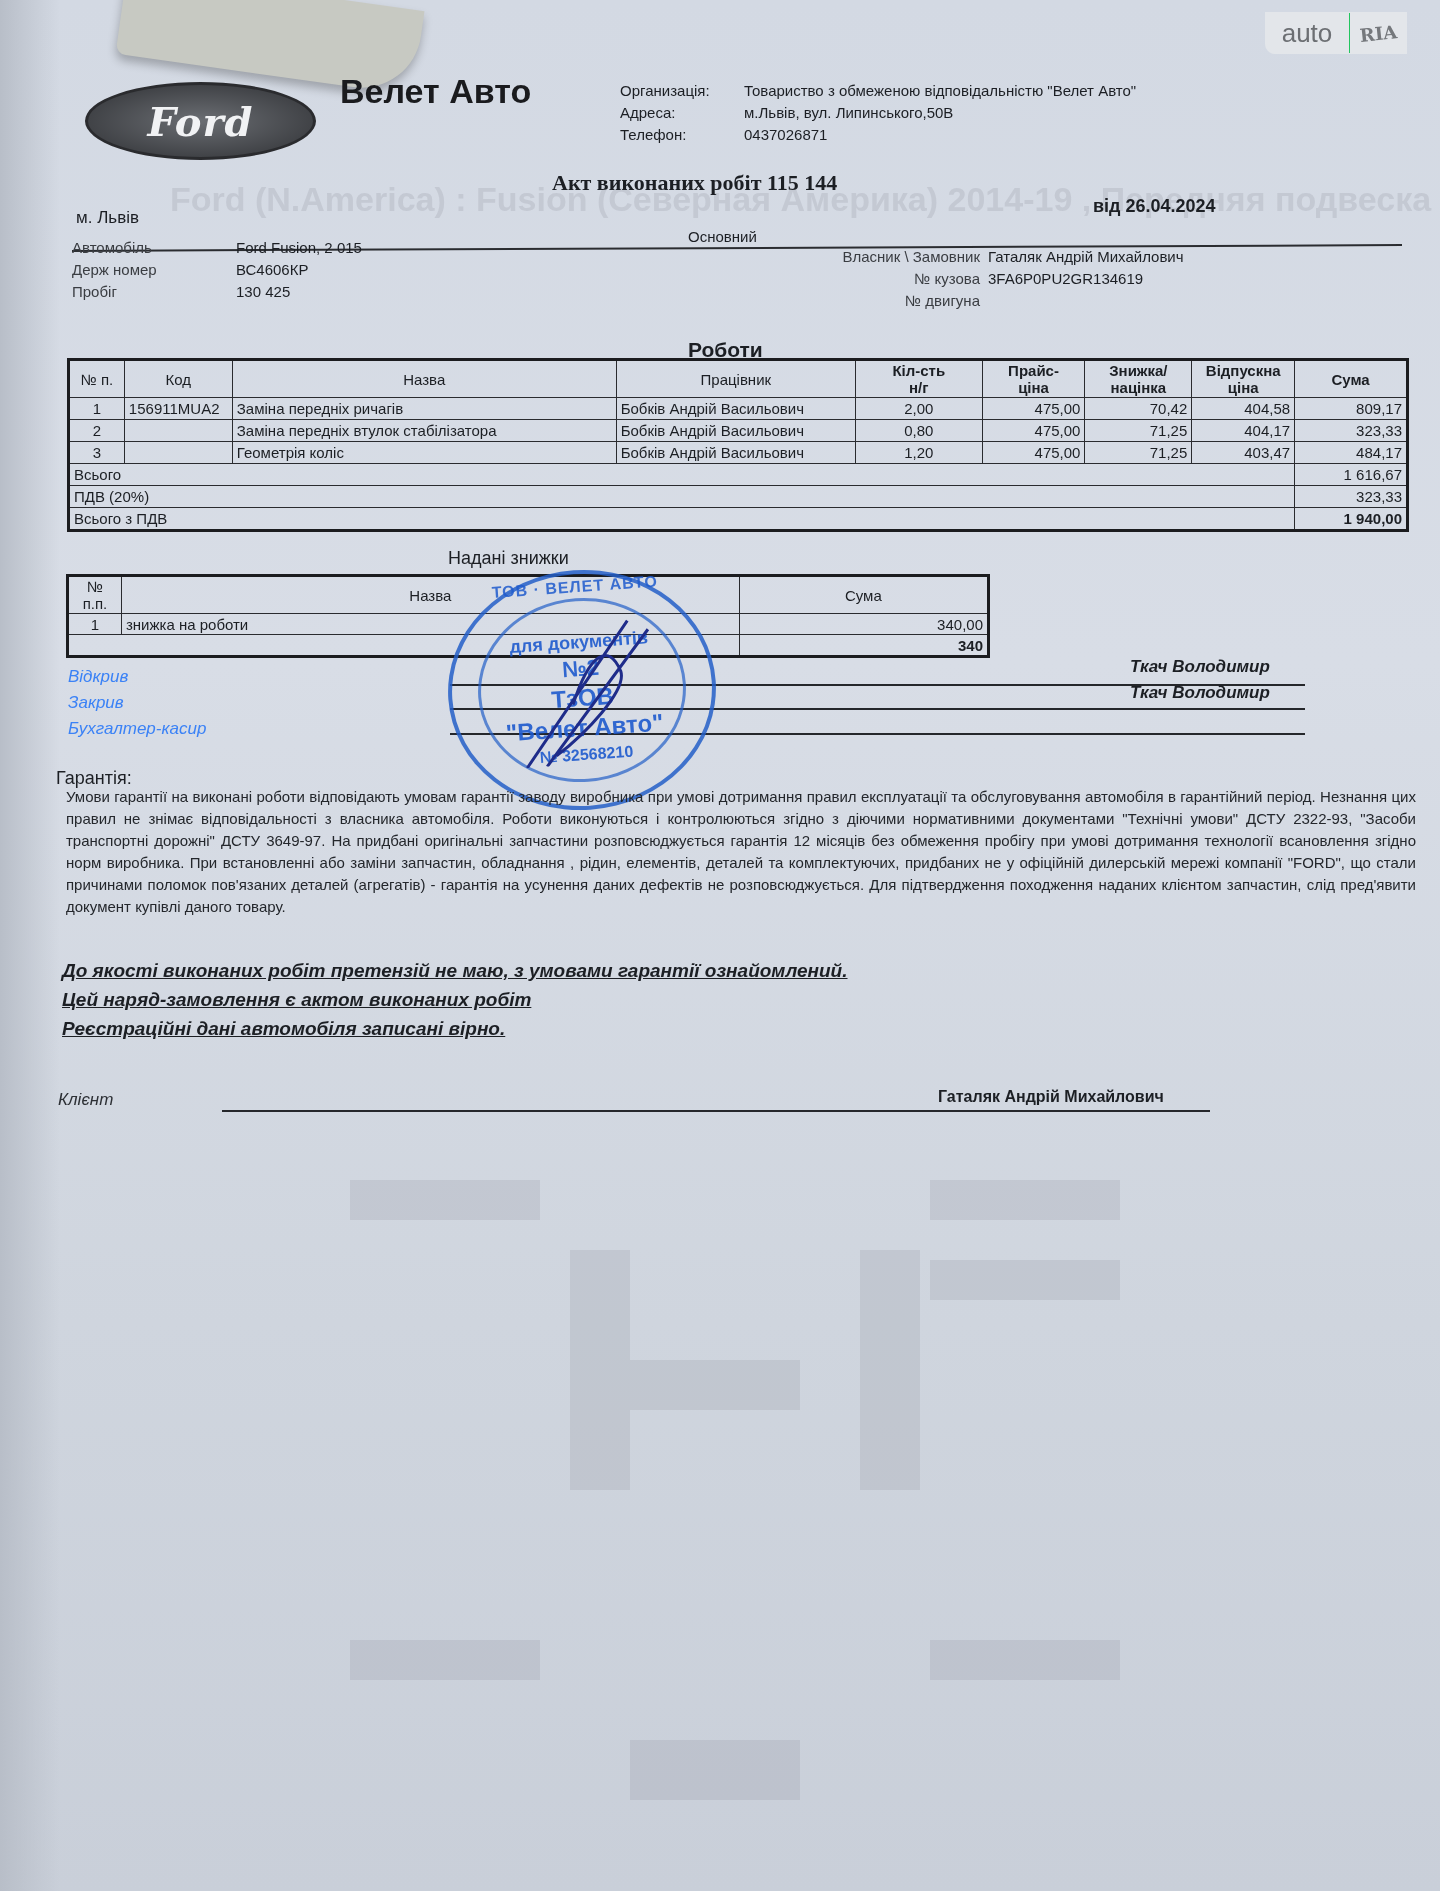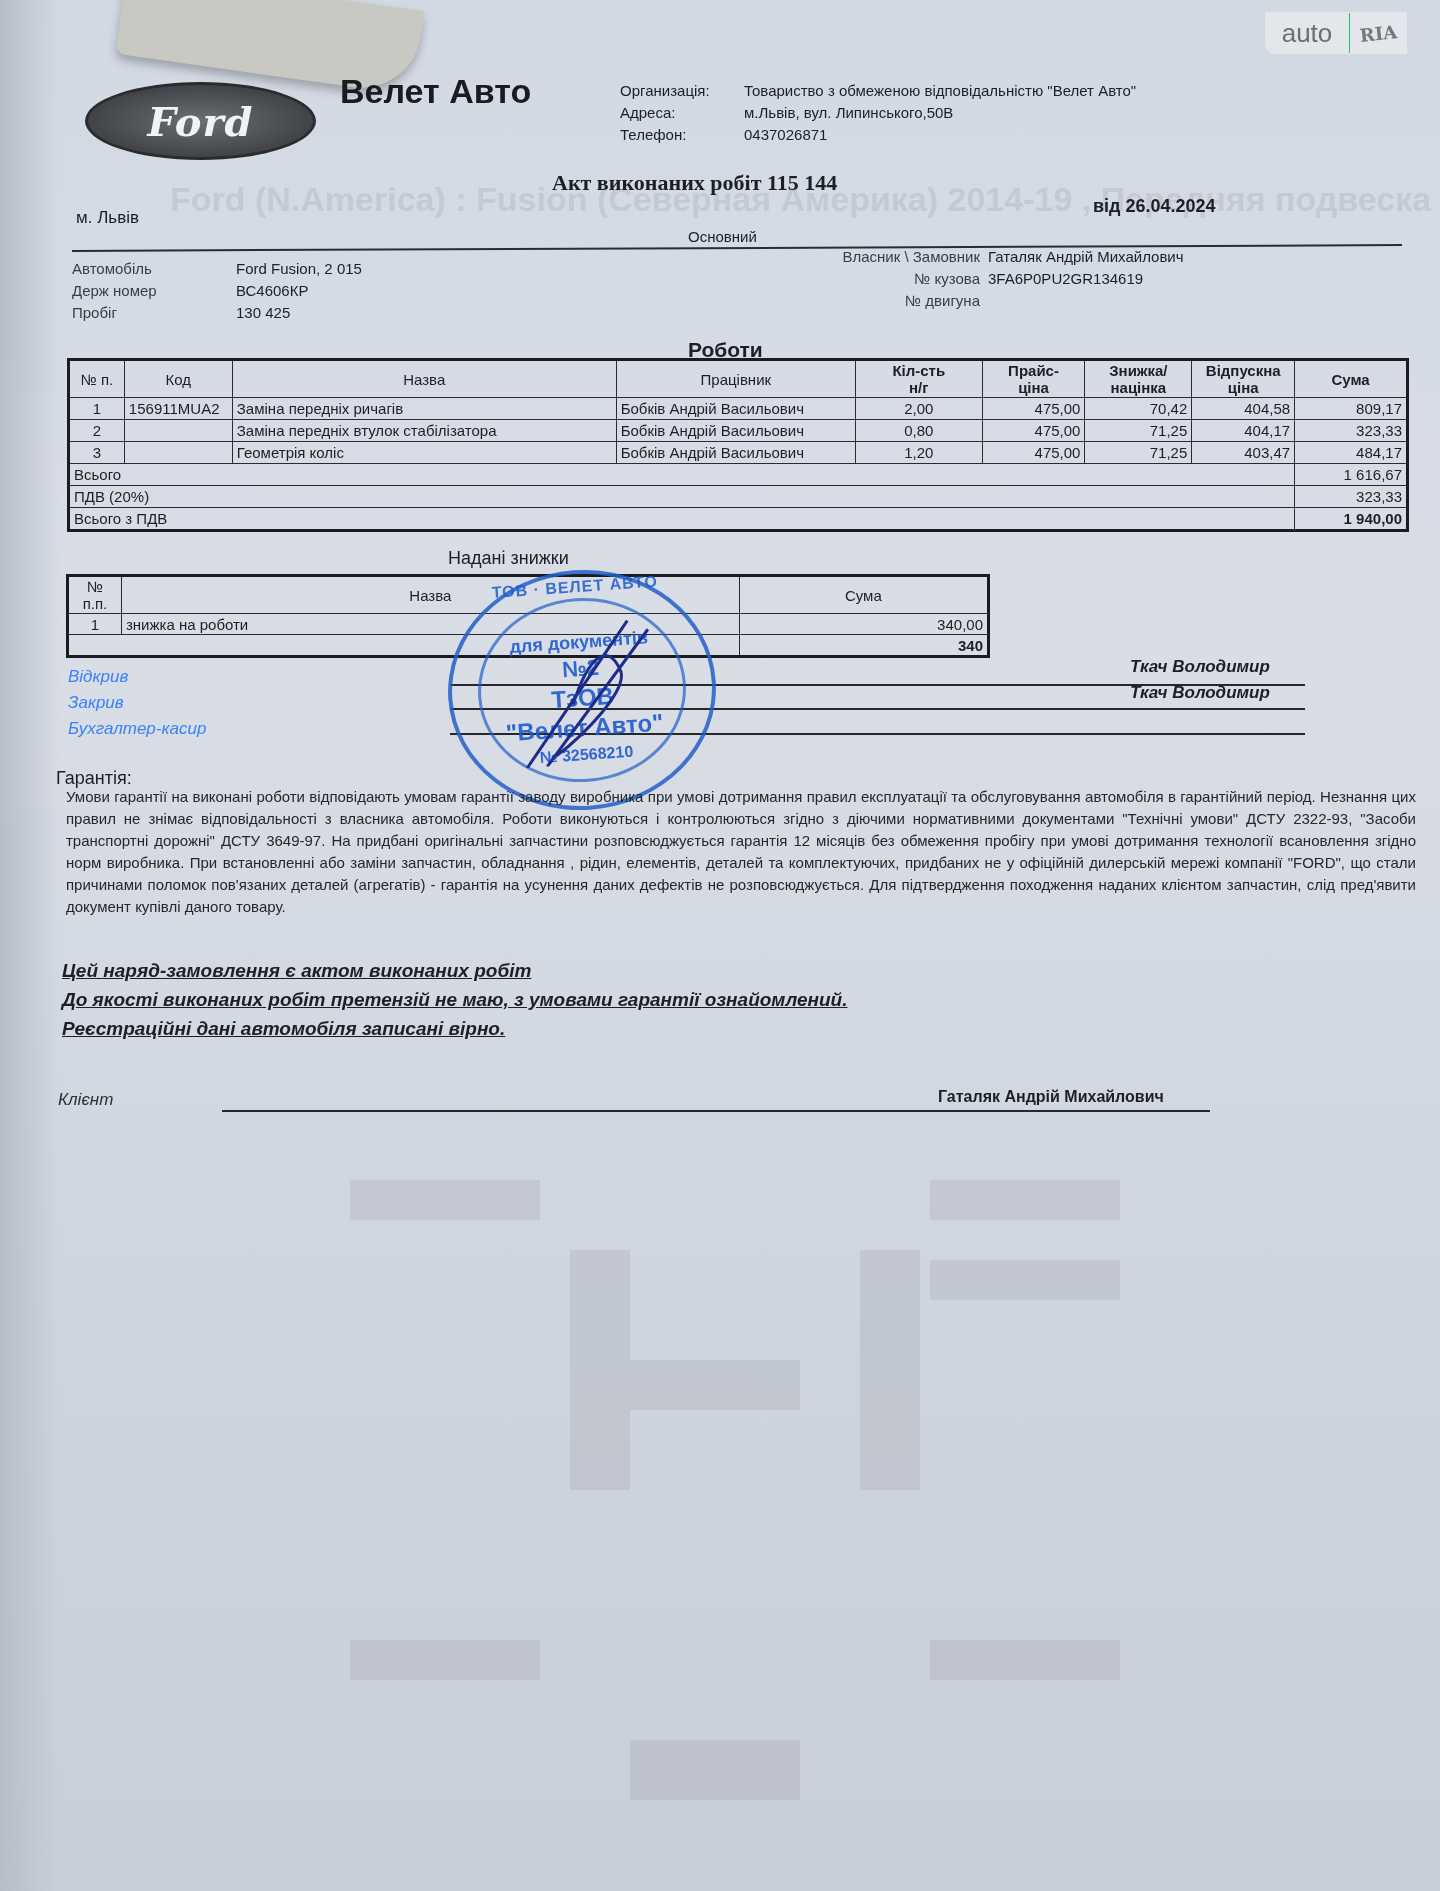--- a/index.html
+++ b/index.html
@@ -34,21 +34,21 @@
     font-weight: bold; color: #75787c; font-size: 18px; transform: rotate(-6deg); }
 
   .title { left: 552px; top: 170px; font-size: 22px; font-weight: bold; font-family: Liberation Serif, serif; }
   .city { left: 76px; top: 208px; font-size: 17px; }
   .date { left: 1093px; top: 196px; font-size: 18px; font-weight: bold; text-align: right; }
   .subtype { left: 688px; top: 228px; font-size: 15px; }
   .hr1 { left: 72px; top: 247px; width: 1330px; height: 2px; background: #2a2c30; transform: rotate(-0.25deg); }
 
   .kv { font-size: 15px; line-height: 22px; }
   .kv .lbl { color: #3a3d42; }
-  .car-block { left: 72px; top: 258px; display: grid; grid-template-columns: 164px auto; }
+  .car-block { left: 72px; top: 237px; display: grid; grid-template-columns: 164px auto; }
   .owner-block { left: 820px; top: 246px; display: grid; grid-template-columns: 168px auto; }
   .owner-block .lbl { text-align: right; padding-right: 8px; }
 
   .section-title { font-size: 21px; font-weight: bold; }
   table { border-collapse: collapse; font-size: 15px; }
   .works { left: 67px; top: 358px; width: 1342px; border: 3px solid #1b1c1f; }
   .works td, .works th { border: 1.5px solid #2a2b2f; padding: 1px 4px; height: 19px; }
   .works th { font-weight: normal; font-size: 15px; line-height: 17px; }
   .works th.b { font-weight: bold; }
   .num { text-align: right; }
@@ -258,20 +258,20 @@
   <div class="txt" style="top:172px;font-size:16px;">№ 32568210</div>
   <svg class="signature" viewBox="0 0 150 150">
     <path d="M10 150 L120 10 M30 150 L140 20 M60 90 C80 40 100 30 110 60 C115 80 70 120 40 140" stroke="#1f2c8a" stroke-width="3" fill="none"></path>
   </svg>
 </div>
 
 <div class="abs warranty-h">Гарантія:</div>
 <div class="abs warranty">Умови гарантії на виконані роботи відповідають умовам гарантії заводу виробника при умові дотримання правил експлуатації та обслуговування автомобіля в гарантійний період. Незнання цих правил не знімає відповідальності з власника автомобіля. Роботи виконуються і контролюються згідно з діючими нормативними документами "Технічні умови" ДСТУ 2322-93, "Засоби транспортні дорожні" ДСТУ 3649-97. На придбані оригінальні запчастини розповсюджується гарантія 12 місяців без обмеження пробігу при умові дотримання технології всановлення згідно норм виробника. При встановленні або заміни запчастин, обладнання , рідин, елементів, деталей та комплектуючих, придбаних не у офіційній дилерській мережі компанії "FORD", що стали причинами поломок пов'язаних деталей (агрегатів) - гарантія на усунення даних дефектів не розповсюджується. Для підтвердження походження наданих клієнтом запчастин, слід пред'явити документ купівлі даного товару.</div>
 
 <div class="abs statements">
+  <div>До якості виконаних робіт претензій не маю, з умовами гарантії ознайомлений.</div>
   <div>Цей наряд-замовлення є актом виконаних робіт</div>
-  <div>До якості виконаних робіт претензій не маю, з умовами гарантії ознайомлений.</div>
   <div>Реєстраційні дані автомобіля записані вірно.</div>
 </div>
 
 <div class="abs client-lbl">Клієнт</div>
 <div class="abs client-name">Гаталяк Андрій Михайлович</div>
 <div class="abs client-line"></div>
 
 </body></html>

